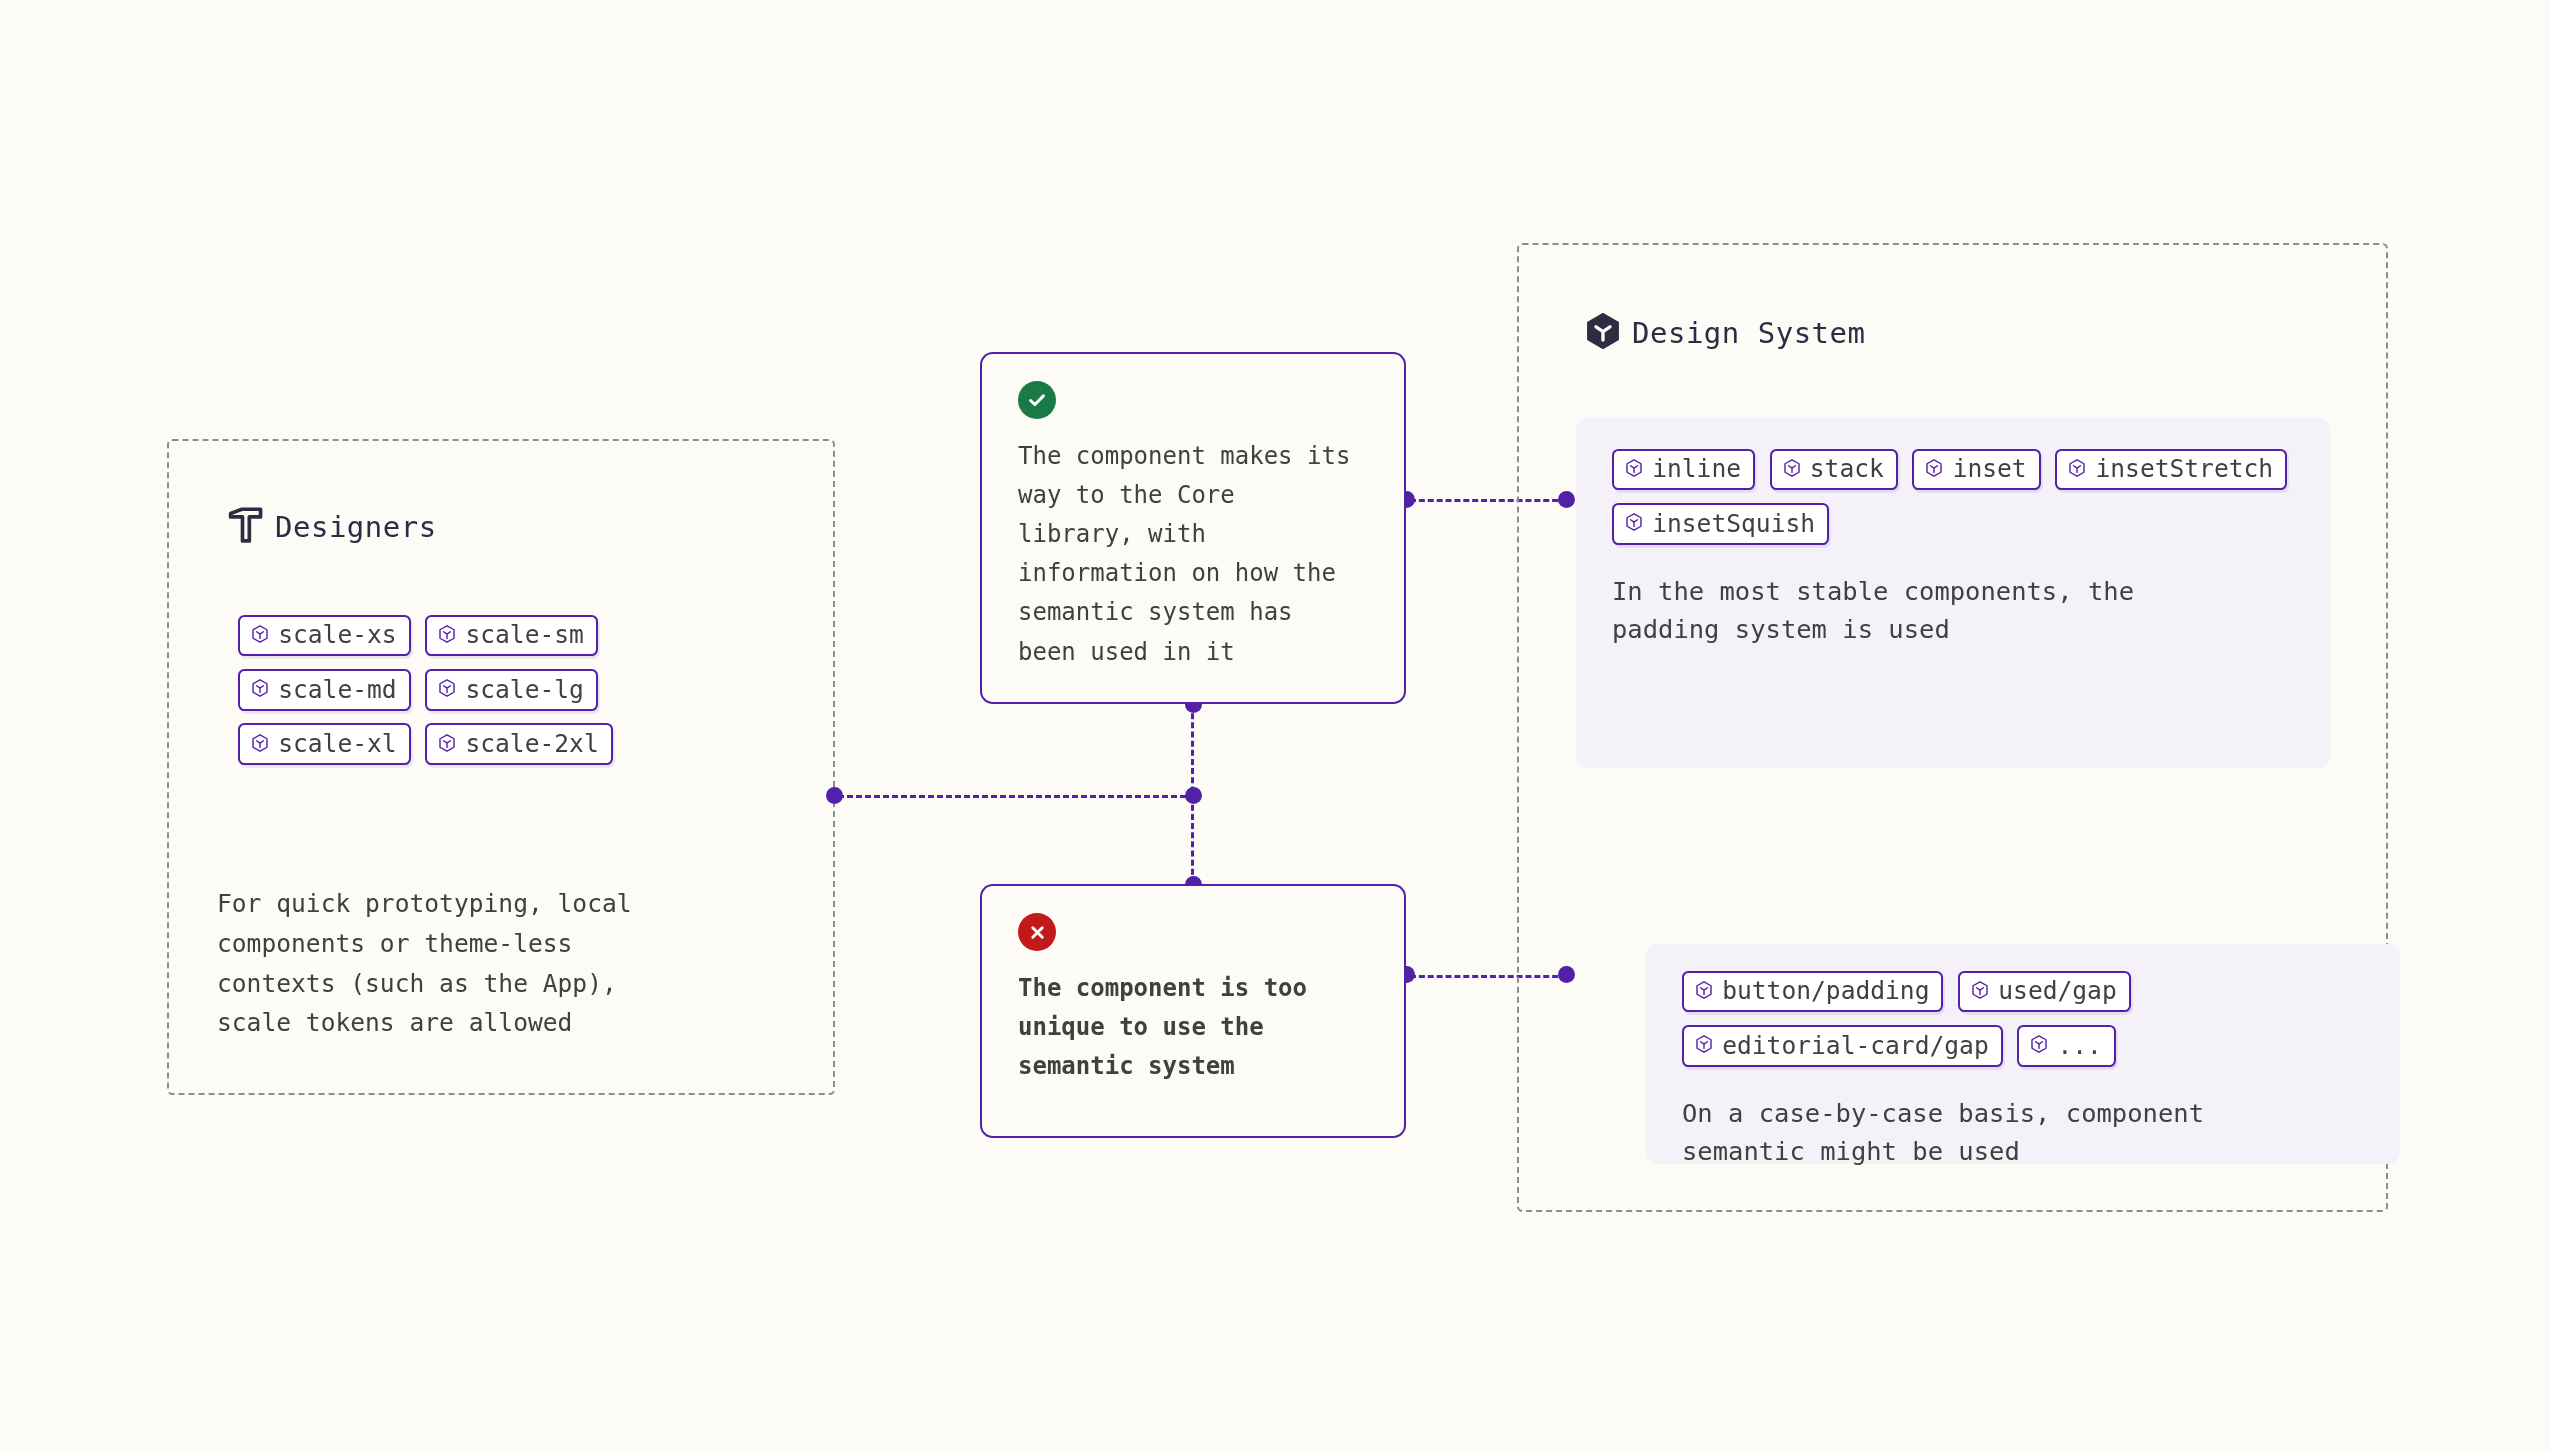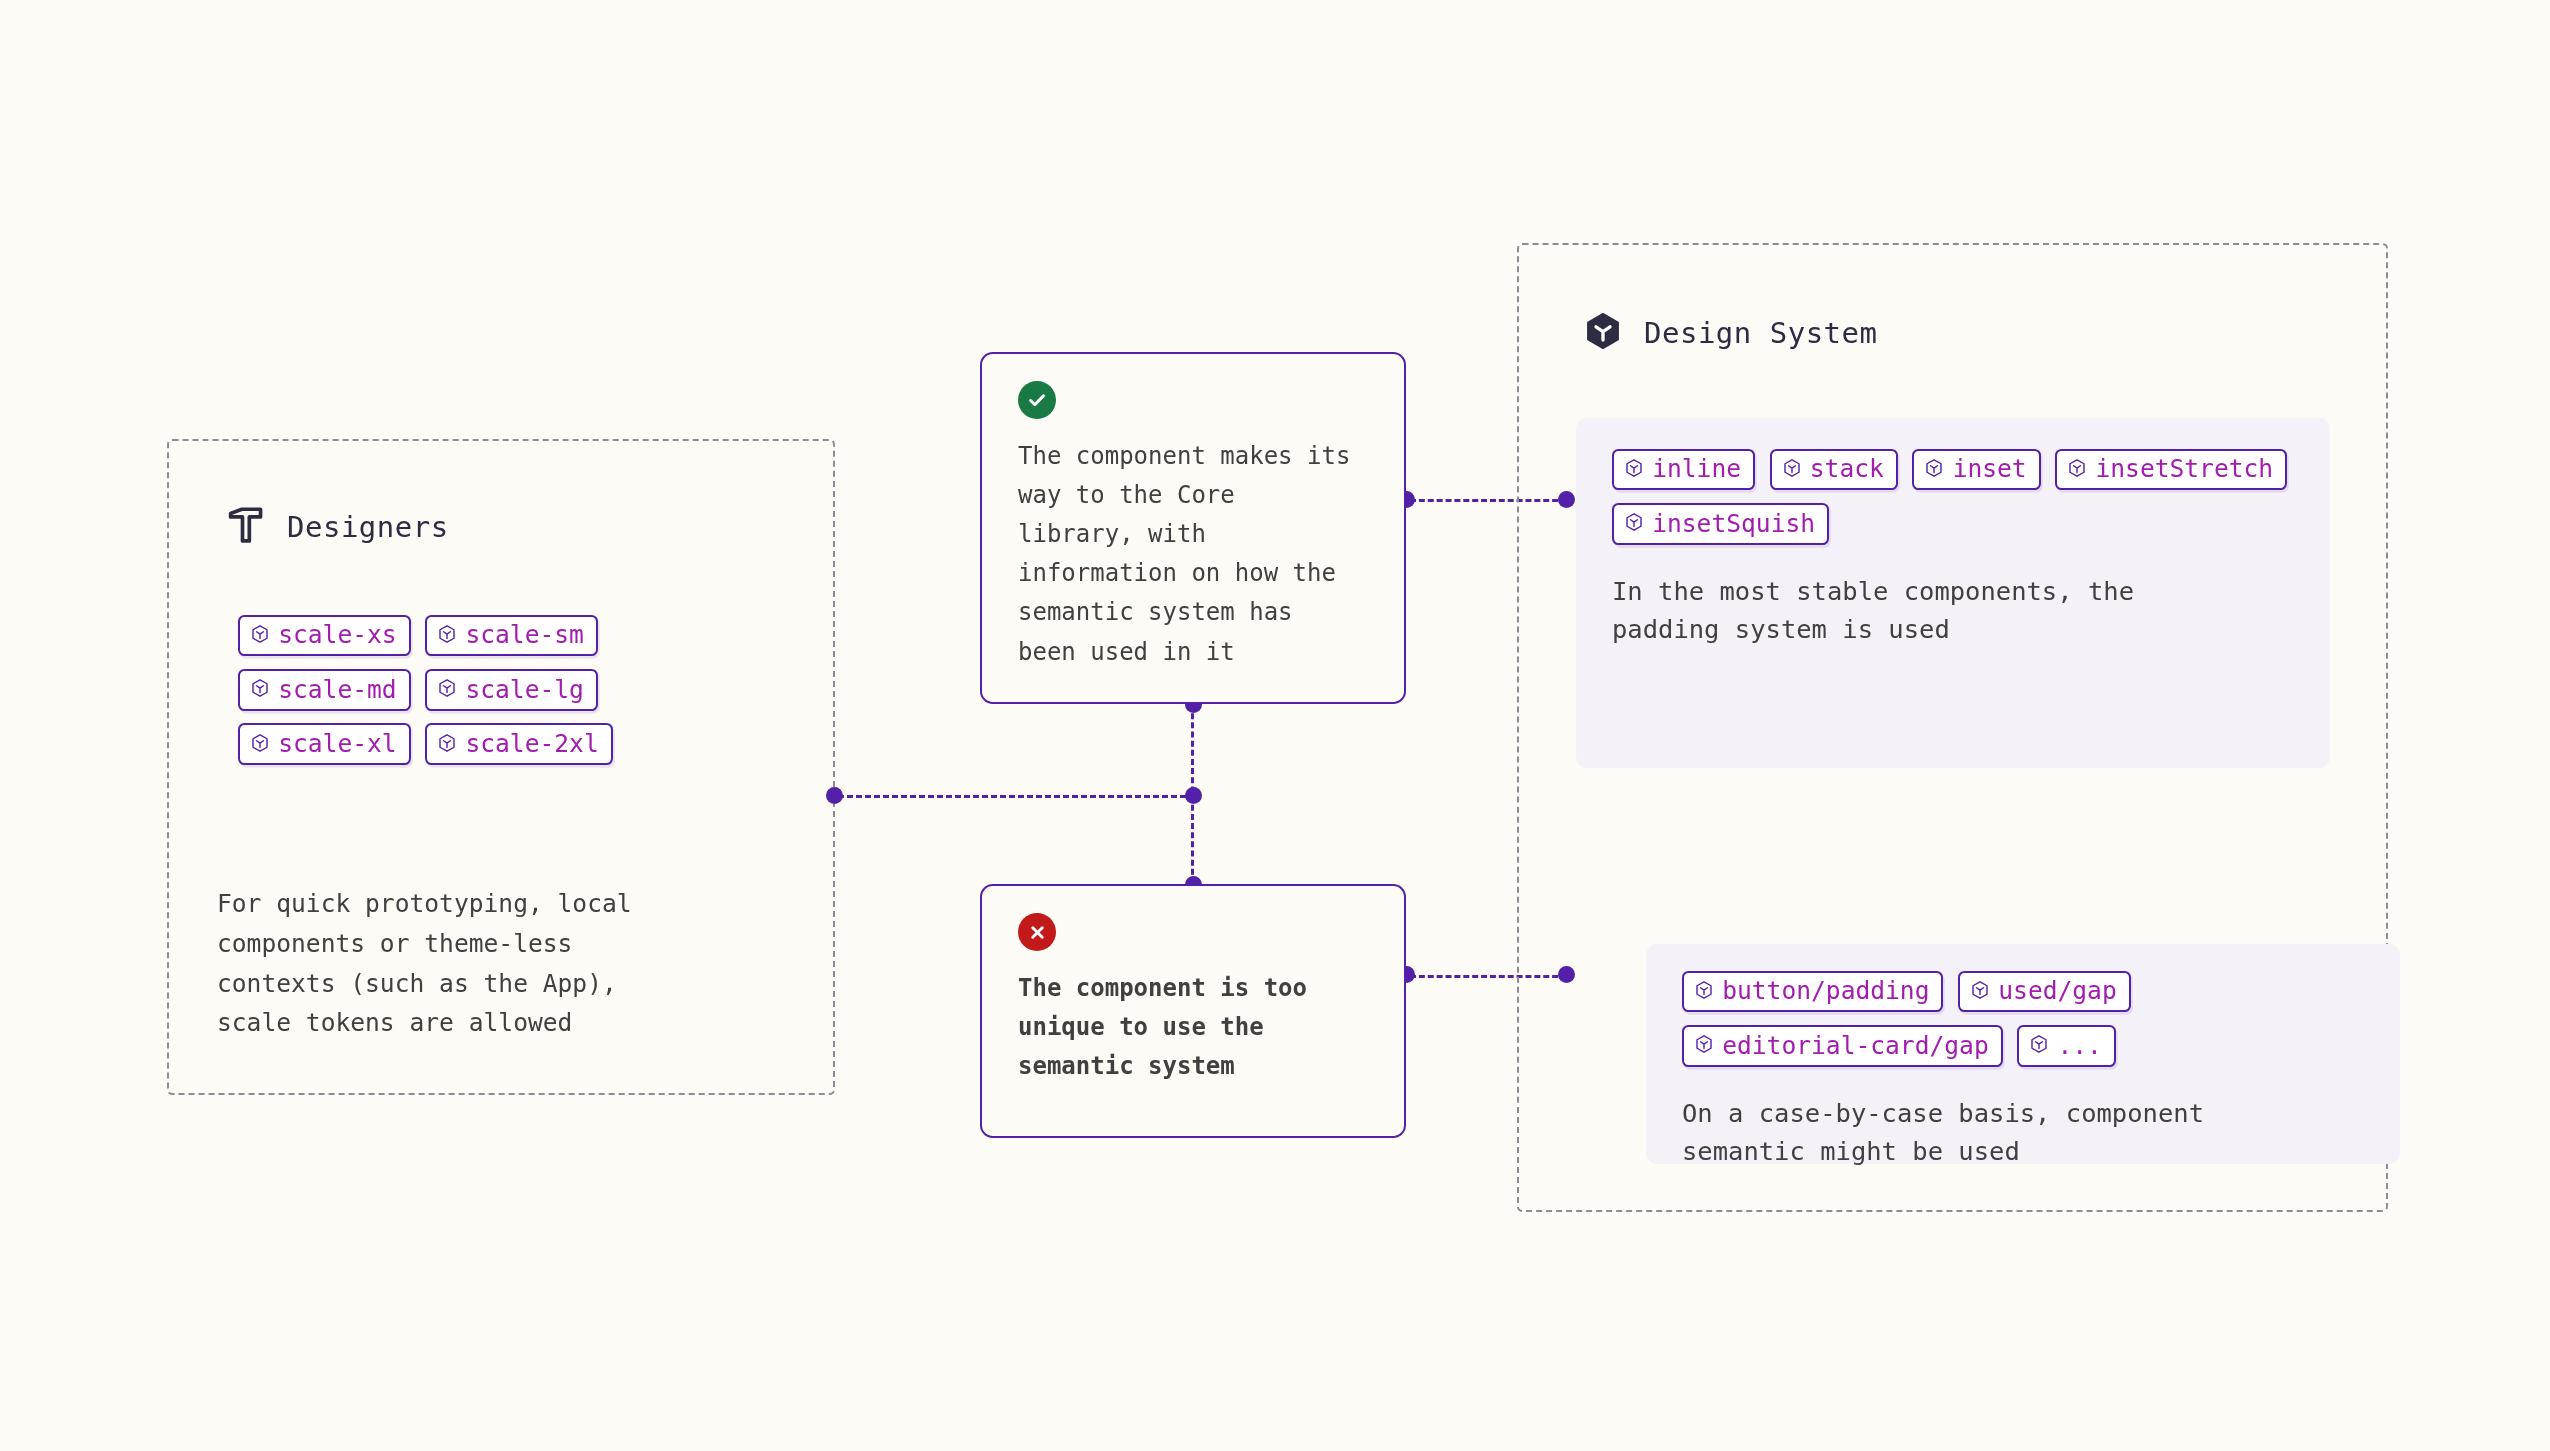--- a/index.html
+++ b/index.html
@@ -20,21 +20,21 @@
   .panel {
     position: absolute;
     border: 2.7px dashed #8b8b99;
     border-radius: 5.5px;
     box-sizing: border-box;
   }
   .panel-head {
     position: absolute;
     display: flex;
     align-items: center;
-    gap: 20px;
+    gap: 8px;
   }
   .panel-title {
     font-size: 29px;
     color: #2e2c43;
     letter-spacing: 0.5px;
     white-space: nowrap;
   }
 
   
   .chips {
@@ -48,21 +48,21 @@
     gap: 8.2px;
     border: 2.3px solid #5320a8;
     border-radius: 6.4px;
     background: #ffffff;
     padding: 6.4px 12px 6.4px 10px;
     box-shadow: 1.8px 2.7px 0 rgba(83,32,168,.10);
     box-sizing: border-box;
   }
   .chip-label {
     font-size: 24.6px;
-    color: #a21caf;
+    color: #404040;
     line-height: 1;
     white-space: nowrap;
   }
   .chip .cube { flex: none; }
 
   .body-text {
     font-size: 24.6px;
     line-height: 1.62;
     color: #404040;
     white-space: pre-line;

